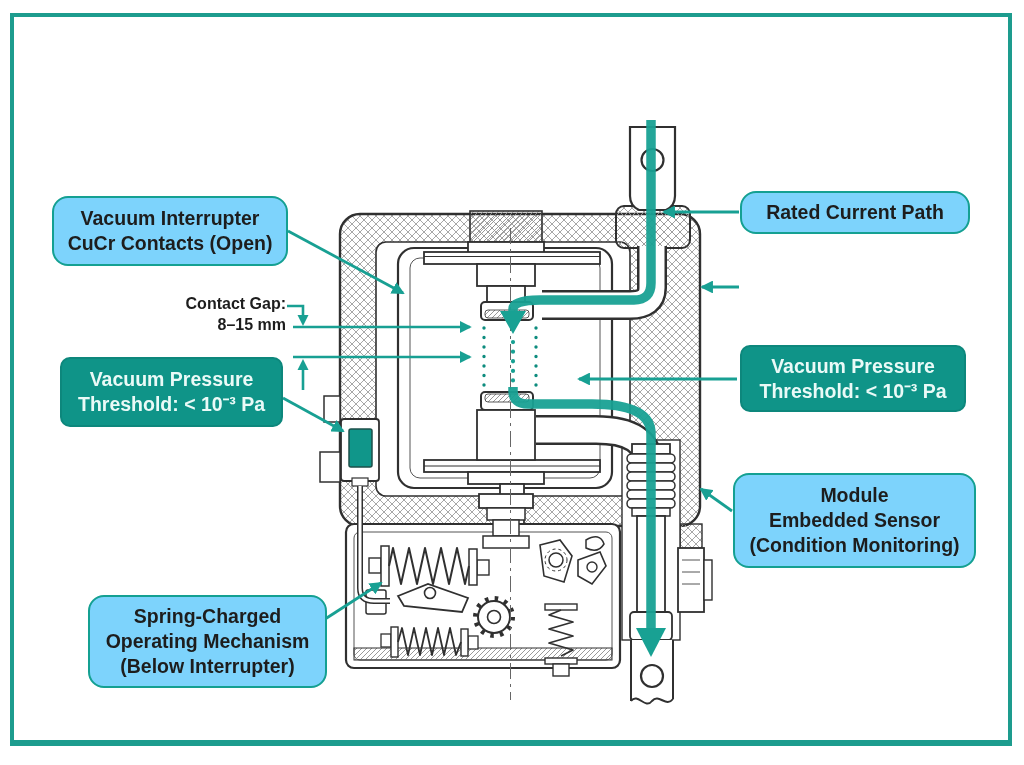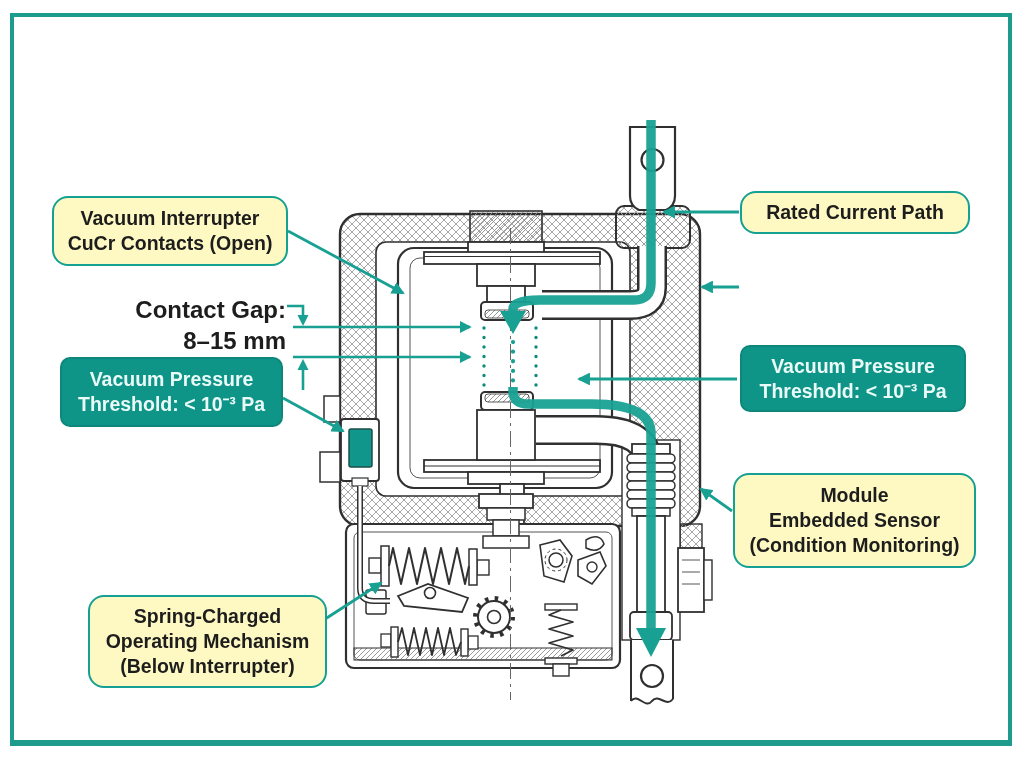--- a/index.html
+++ b/index.html
@@ -3,27 +3,27 @@
 <meta charset="utf-8">
 <style>
   html,body{margin:0;padding:0;background:#ffffff;}
   #stage{position:relative;width:1024px;height:765px;background:#ffffff;overflow:hidden;
          font-family:"Liberation Sans",sans-serif;}
   #frame{position:absolute;left:10px;top:13px;right:12px;bottom:19px;
          border:4px solid #1d9c8e;border-bottom-width:6px;pointer-events:none;}
   #title{position:absolute;left:50px;top:38px;width:924px;text-align:center;
          font-size:29px;font-weight:bold;color:#242424;line-height:1.32;letter-spacing:-0.3px;}
   #diagram-svg{position:absolute;left:0;top:0;width:1024px;height:765px;}
-  .callout{position:absolute;box-sizing:border-box;background:#fef9c3;border:2.5px solid #14a092;
+  .callout{position:absolute;box-sizing:border-box;background:#7dd3fc;border:2.5px solid #14a092;
            border-radius:16px;display:flex;flex-direction:column;justify-content:center;
            text-align:center;font-size:19.5px;font-weight:bold;color:#1d1d1d;line-height:1.28;
            padding:4px 6px;z-index:3;}
   .callout.filled{background:#0f9488;border-color:#0d877c;color:#eafaf7;border-radius:10px;}
   .callout .light{font-weight:bold;}
-  .plainlabel{position:absolute;text-align:right;font-size:24px;font-weight:bold;
+  .plainlabel{position:absolute;text-align:right;font-size:16px;font-weight:bold;
               color:#1d1d1d;line-height:1.3;z-index:3;}
 </style>
 </head>
 <body>
 
 <div id="stage">
   <div id="frame"></div>
 
 
   <svg id="diagram-svg" viewBox="0 0 1024 765">

